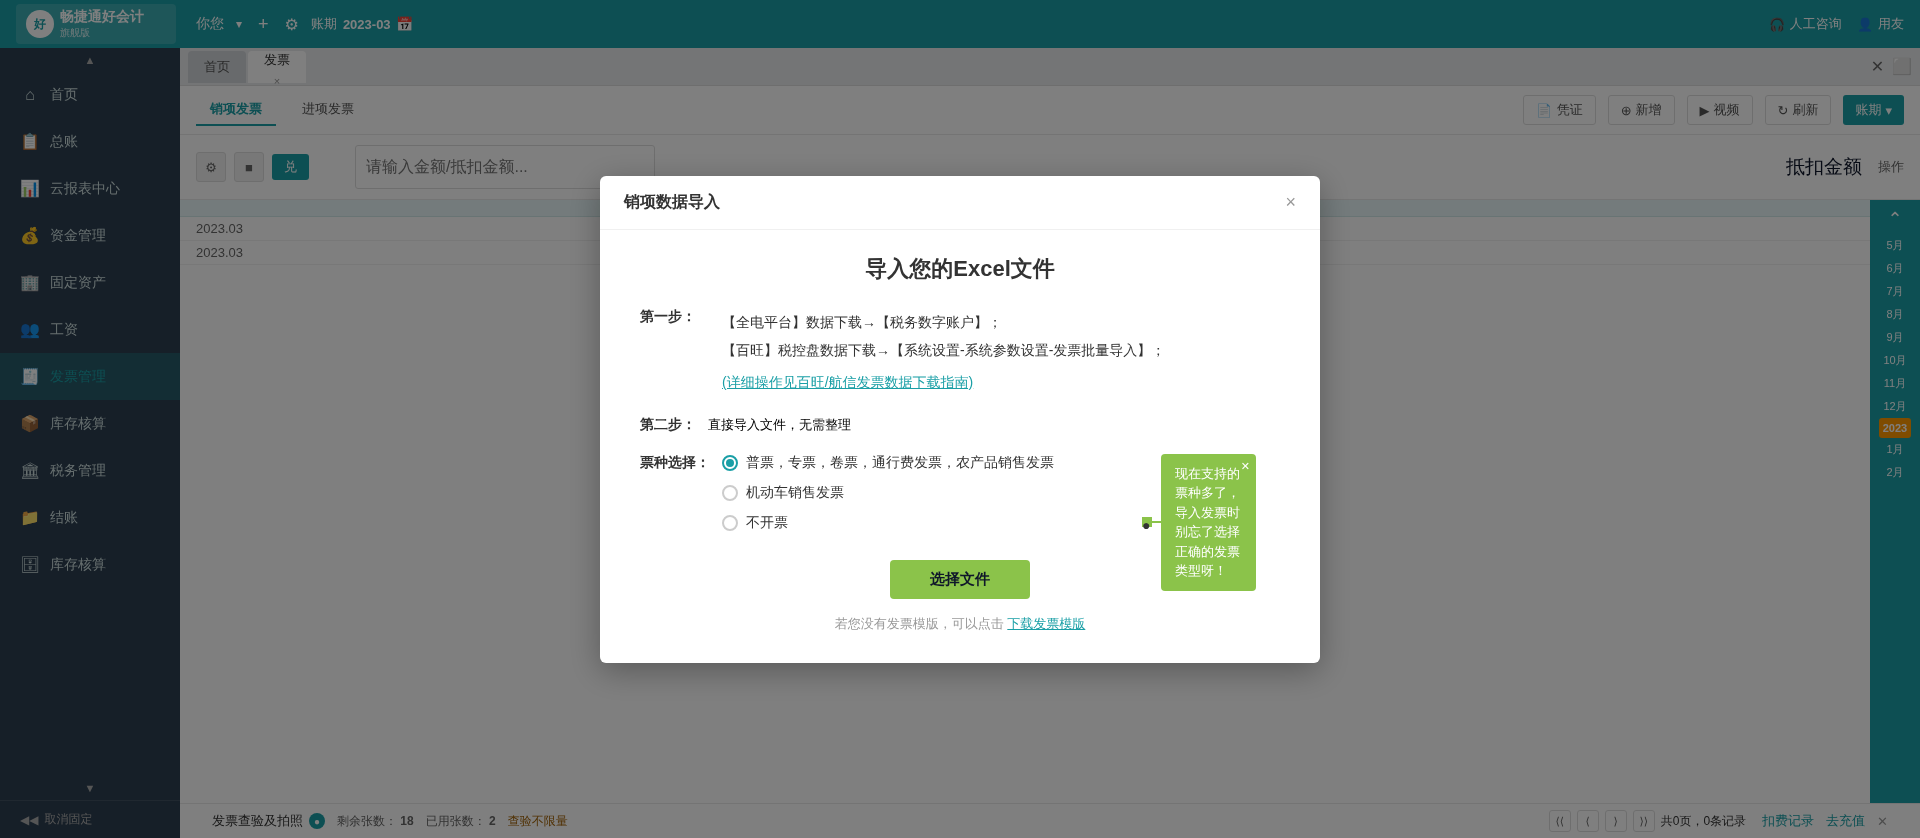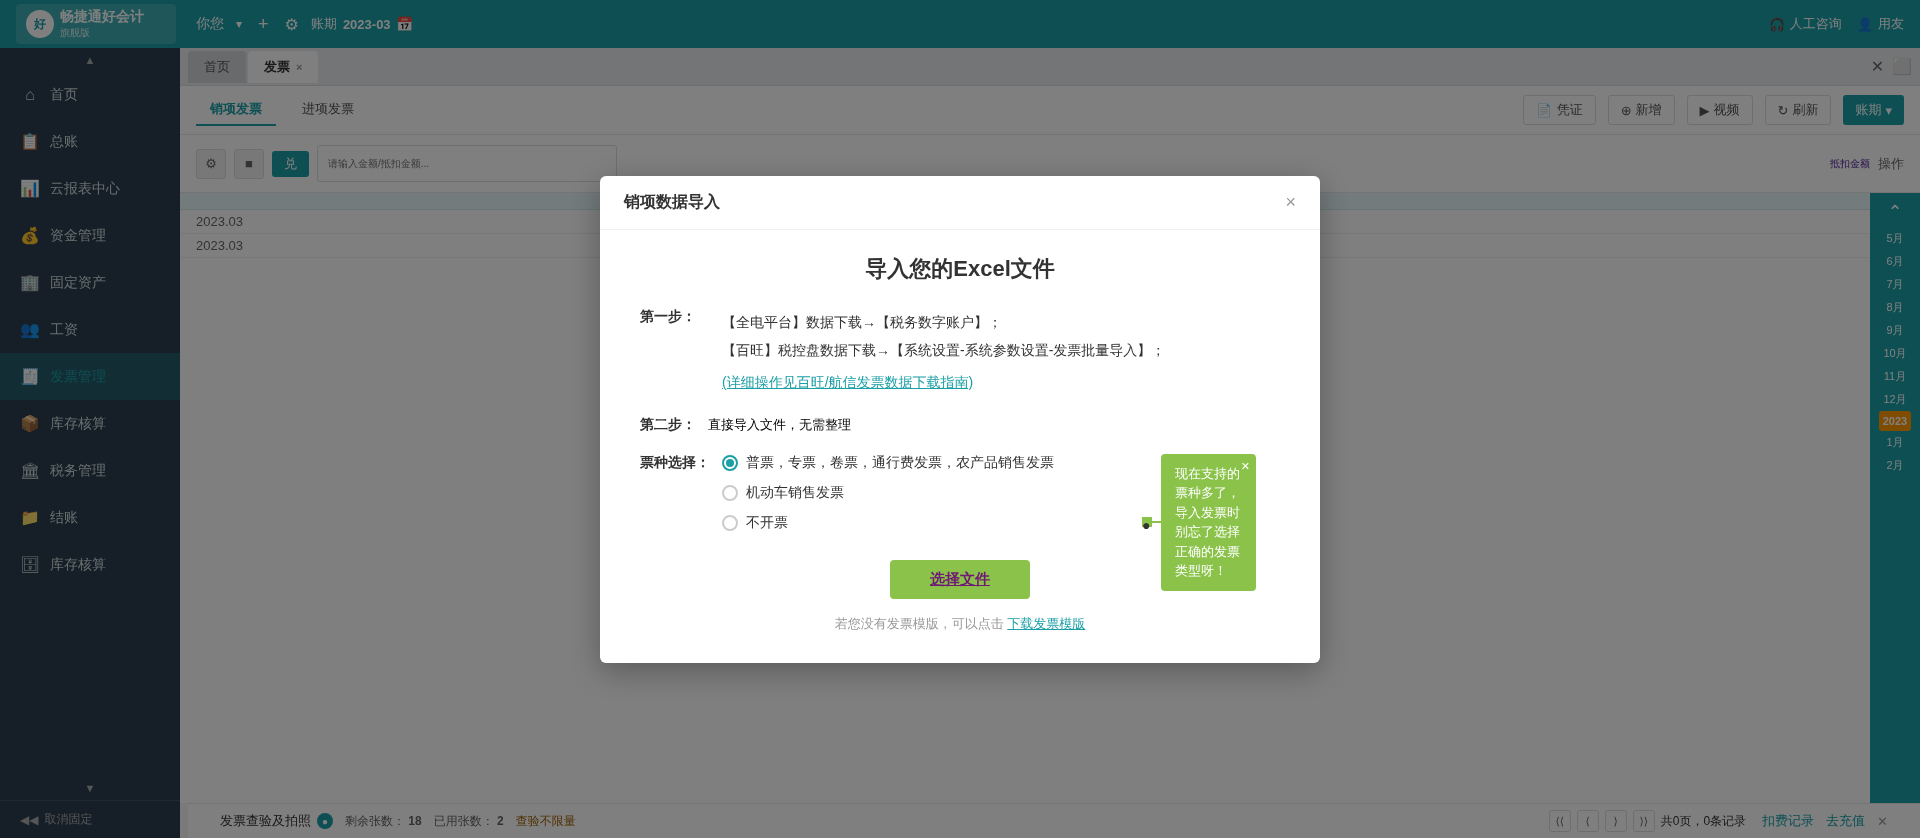--- a/index.html
+++ b/index.html
@@ -49,21 +49,21 @@
     
     .tab-bar {
       display: flex; align-items: center; background: #e8eaec;
       border-bottom: 1px solid #ddd; padding: 0 8px; height: 38px; gap: 2px;
     }
     .tab-item {
       padding: 0 16px; height: 32px; display: flex; align-items: center;
       background: #d0d4d8; border-radius: 4px 4px 0 0; cursor: pointer;
       font-size: 13px; color: #555; gap: 6px;
     }
-    .tab-item.active { background: white; color: #333; font-weight: bold; }
+    .tab-item.active { background: white; color: #333; font-weight: normal; flex-direction: column; }
     .tab-close { font-size: 11px; color: #999; cursor: pointer; }
 
     
     .toolbar {
       display: flex; align-items: center; background: white;
       padding: 8px 16px; border-bottom: 1px solid #e8e8e8; gap: 12px;
     }
     .toolbar-tab { padding: 6px 14px; cursor: pointer; font-size: 13px; color: #555; border-bottom: 2px solid transparent; }
     .toolbar-tab.active { color: #1a9fa6; border-bottom-color: #1a9fa6; font-weight: bold; }
     .toolbar-spacer { flex: 1; }
@@ -77,21 +77,21 @@
       cursor: pointer; font-size: 13px; display: flex; align-items: center; gap: 4px;
     }
 
     
     .search-bar {
       display: flex; align-items: center; padding: 10px 16px;
       background: white; border-bottom: 1px solid #e8e8e8; gap: 8px;
     }
     .search-input {
       flex: 1; border: 1px solid #ddd; border-radius: 3px;
-      padding: 12px 10px; font-size: 10px; color: #999; max-width: 300px;
+      padding: 12px 10px; font-size: 16px; color: #999; max-width: 300px; margin-left: 38px;
     }
     .search-icon-btn {
       width: 30px; height: 30px; background: #f0f0f0; border: 1px solid #ddd;
       border-radius: 3px; display: flex; align-items: center; justify-content: center;
       cursor: pointer; color: #666;
     }
 
     
     .table-wrap { flex: 1; background: white; overflow: hidden; }
 
@@ -148,23 +148,23 @@
     .radio-group { margin: 16px 0; }
     .radio-item { display: flex; align-items: center; gap: 8px; margin-bottom: 12px; font-size: 14px; color: #333; cursor: pointer; }
     .radio-circle {
       width: 16px; height: 16px; border-radius: 50%;
       border: 2px solid #ccc; display: flex; align-items: center; justify-content: center;
     }
     .radio-circle.checked { border-color: #1a9fa6; }
     .radio-dot { width: 8px; height: 8px; background: #1a9fa6; border-radius: 50%; }
     .modal-footer { display: flex; justify-content: center; margin-top: 8px; margin-bottom: 16px; }
     .select-file-btn {
-      background: #8bc34a; color: #701a75; border: none;
+      background: #8bc34a; color: #0f172a; border: none;
       padding: 10px 40px; border-radius: 4px; cursor: pointer;
-      font-size: 15px; font-weight: bold; text-decoration: underline;
+      font-size: 15px; font-weight: bold;
     }
     .modal-note { text-align: center; font-size: 13px; color: #999; margin-top: 16px; }
 
     
     .right-col {
       width: 50px; background: #1a9fa6; display: flex; flex-direction: column;
       align-items: center; padding: 4px 0;
     }
   </style>
 </head>
@@ -299,21 +299,21 @@
         <span>▾</span>
       </div>
     </div>
 
     <div class="search-bar">
       <div class="search-icon-btn">⚙</div>
       <div class="search-icon-btn">■</div>
       <div style="background:#1a9fa6;color:white;padding:4px 12px;border-radius:3px;cursor:pointer;font-size:13px;">兑</div>
       <input type="text" class="search-input" placeholder="请输入金额/抵扣金额..." style="">
       <div style="flex:1"></div>
-      <div style="color:#4c1d95;font-size:10px;">抵扣金额</div>
+      <div style="color:#0f172a;font-size:19px;margin-right:8px;">抵扣金额</div>
       <div style="color:#666;font-size:13px;">操作</div>
     </div>
 
     <div style="display:flex;flex:1;overflow:hidden;">
 
       <div class="table-wrap">
         <div style="background:#e8f7f8;padding:8px 16px;font-size:13px;color:#444;font-weight:bold;border-bottom:1px solid #d0e8e8;">
         </div>
 
         <div style="padding:4px 16px;font-size:13px;color:#666;border-bottom:1px solid #f0f0f0;">
@@ -333,21 +333,21 @@
         <div class="month-item">9月</div>
         <div class="month-item">10月</div>
         <div class="month-item">11月</div>
         <div class="month-item">12月</div>
         <div class="month-item current">2023</div>
         <div class="month-item">1月</div>
         <div class="month-item">2月</div>
       </div>
     </div>
 
-    <div style="display:flex;align-items:center;background:white;border-top:1px solid #e8e8e8;padding:6px 32px;gap:16px;margin-left:8px;">
+    <div style="display:flex;align-items:center;background:white;border-top:1px solid #e8e8e8;padding:6px 32px;gap:16px;">
       <div class="status-bar-left">
         <div class="status-bar-item">
           <span style="font-size:13px;color:#333;">发票查验及拍照</span>
           <div class="status-bar-badge">●</div>
         </div>
         <span style="color:#666;font-size:12px;">
           <span>剩余张数：</span>
           <span style="font-weight:bold;">18</span>
         </span>
         <span style="color:#666;font-size:12px;">

